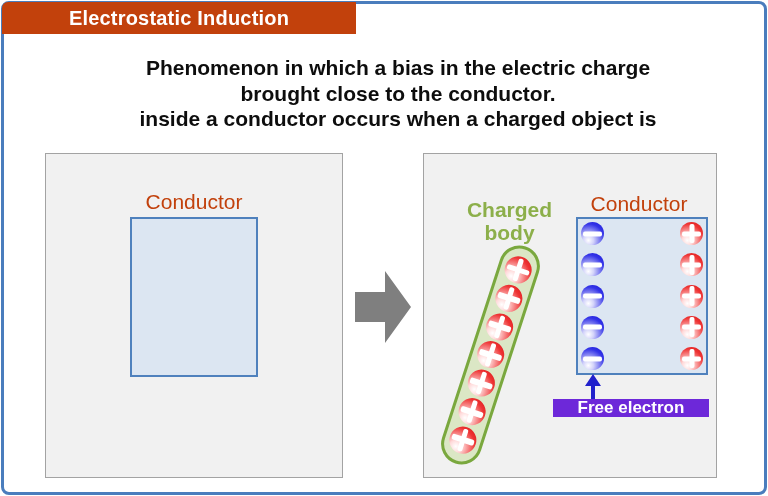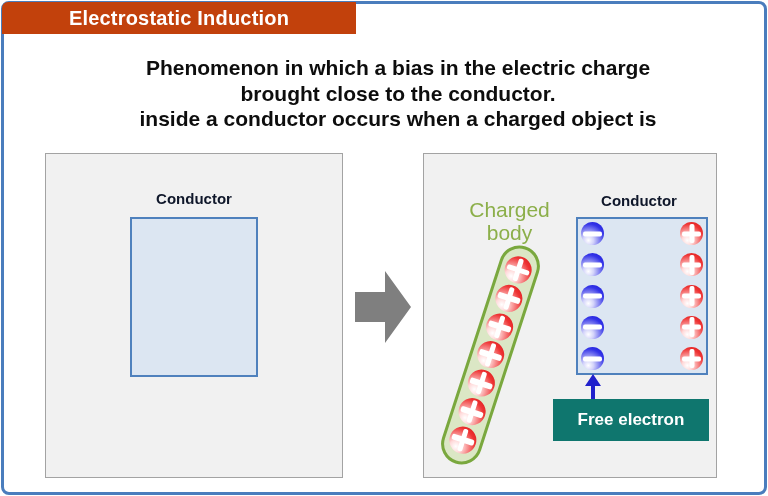--- a/index.html
+++ b/index.html
@@ -49,23 +49,23 @@
     position: absolute;
     top: 153px;
     height: 325px;
     background: #f1f1f1;
     border: 1.5px solid #a3a3a3;
   }
   .panel.left { left: 45px; width: 298px; }
   .panel.right { left: 423px; width: 294px; }
 
   .conductor-label {
-    color: #0f172a;
-    font-size: 15px;
-    font-weight: bold;
+    color: #c2410c;
+    font-size: 21px;
+    font-weight: normal;
     text-align: center;
   }
   .panel.left .conductor-label {
     position: absolute; left: 0; right: 0; top: 36px;
   }
   .conductor-rect {
     position: absolute;
     background: #dce6f2;
     border: 2px solid #4f81bd;
   }
@@ -80,21 +80,21 @@
     background: #7f7f7f;
     clip-path: polygon(0px 21px, 30px 21px, 30px 0px, 56px 36px, 30px 72px, 30px 51px, 0px 51px);
   }
 
   
   .charged-body-label {
     position: absolute;
     left: 28px; top: 44px; width: 115px;
     color: #8caf4a;
     font-size: 21px;
-    font-weight: normal;
+    font-weight: bold;
     text-align: center;
     line-height: 23px;
   }
   .panel.right .conductor-label {
     position: absolute; left: 145px; top: 38px; width: 140px;
   }
   .panel.right .conductor-rect {
     left: 152px; top: 63px; width: 132px; height: 158px;
   }
   .charge-column {
@@ -148,22 +148,22 @@
   }
   .ball .bar.v {
     top: 7%; bottom: 7%;
     left: 50%; width: 22%;
     transform: translateX(-50%);
   }
 
   .free-electron-callout {
     position: absolute;
     left: 129px; top: 245px;
-    width: 156px; height: 42px;
-    background: #0f766e;
+    width: 156px; height: 18px;
+    background: #6d28d9;
     display: flex; align-items: center; justify-content: center;
   }
   .free-electron-callout .label {
     color: #ffffff;
     font-size: 17px;
     font-weight: bold;
   }
   .free-electron-arrow-line {
     position: absolute;
     left: 167px; top: 231px;

